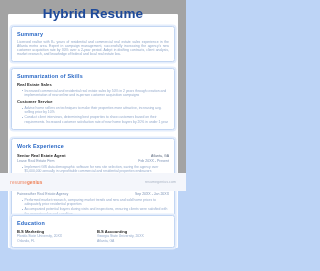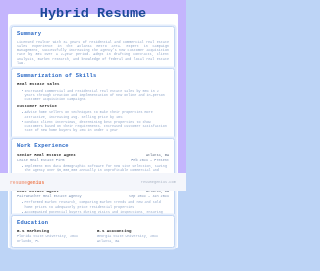--- a/index.html
+++ b/index.html
@@ -13,22 +13,21 @@
     background: #bdd4f6;
     font-family: "Liberation Sans", sans-serif;
     -webkit-font-smoothing: antialiased;
   }
 
   
   #app {
     position: relative;
     width: 186px;
     height: 191px;
-    background: #c4b5fd;
-    font-family: Liberation Mono, monospace;
+    background: #a3a3a3;
   }
 
   
   #sheet {
     position: absolute;
     left: 8px;
     top: 14px;
     width: 170px;
     height: 234px;
     background: #ffffff;

